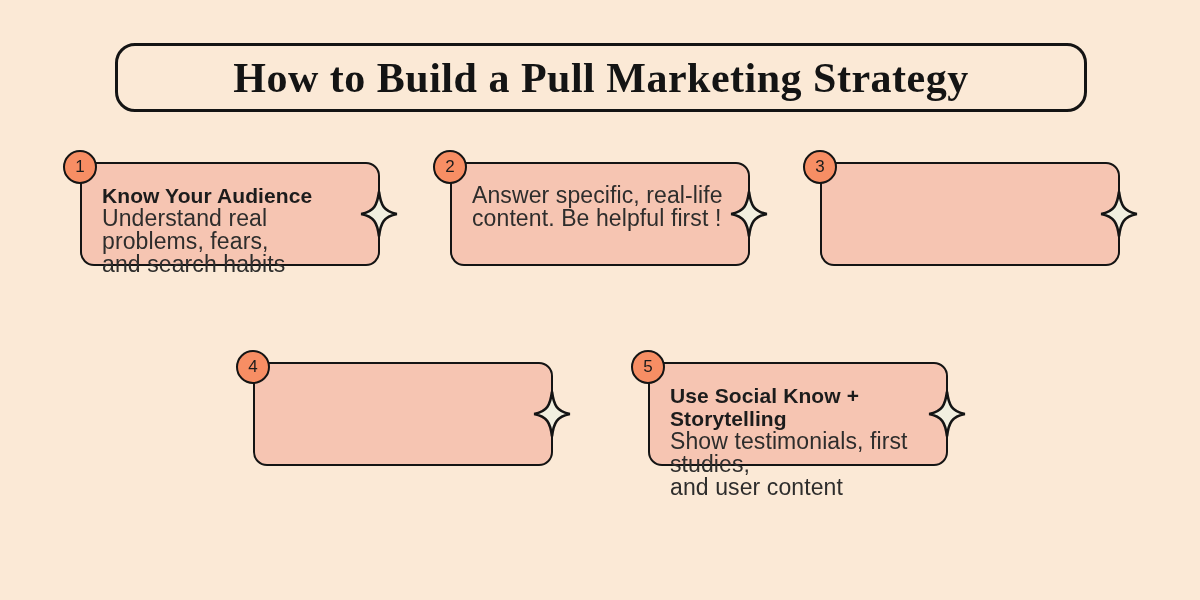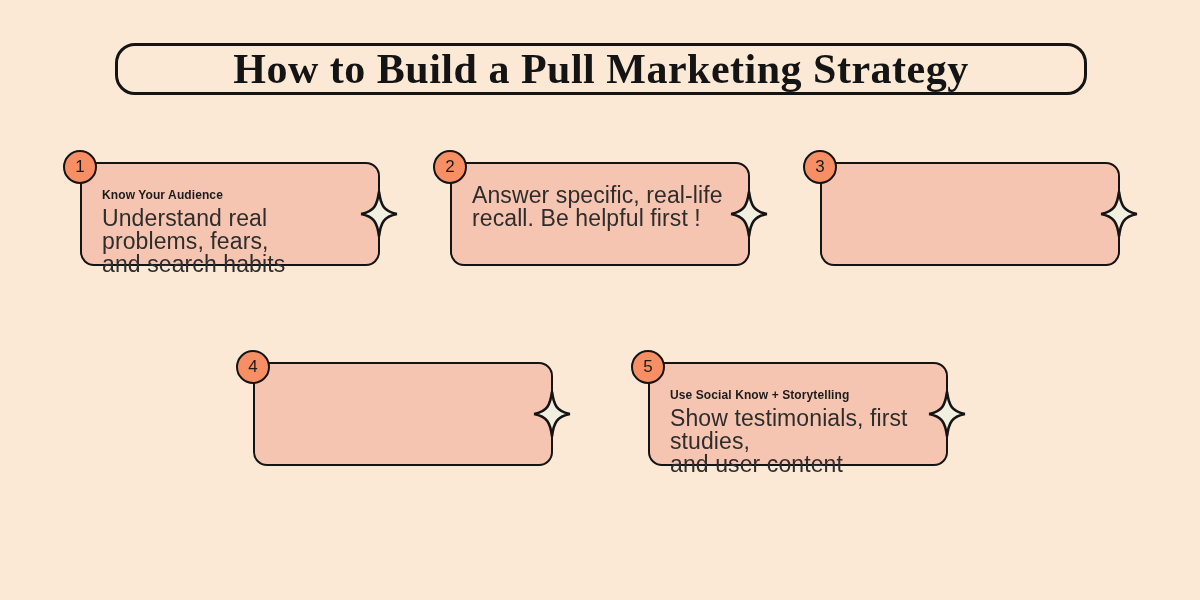--- a/index.html
+++ b/index.html
@@ -8,21 +8,21 @@
     position: relative;
     background: #fbe9d6;
     font-family: "Liberation Sans", "DejaVu Sans", sans-serif;
     overflow: hidden;
   }
 
   
   .title-box {
     position: absolute;
     left: 115px; top: 43px;
-    width: 972px; height: 52px;
+    width: 972px; height: 69px;
     border: 3.5px solid #141414;
     border-radius: 20px;
     display: flex;
     align-items: center;
     justify-content: center;
   }
   .title-box h1 {
     font-family: "Liberation Serif", "DejaVu Serif", serif;
     font-weight: 600;
     font-size: 42px;
@@ -40,21 +40,21 @@
     border-radius: 14px;
     padding: 20px 20px 0 20px;
   }
   .card-1 { left: 80px;  top: 162px; }
   .card-2 { left: 450px; top: 162px; }
   .card-3 { left: 820px; top: 162px; }
   .card-4 { left: 253px; top: 362px; }
   .card-5 { left: 648px; top: 362px; }
 
   .card h2 {
-    font-size: 12px;
+    font-size: 21px;
     font-weight: bold;
     color: #1c1c1c;
     line-height: 23px;
     letter-spacing: 0.1px;
   }
   .card p {
     font-size: 23px;
     font-weight: normal;
     color: #2e2d2c;
     line-height: 23px;
@@ -107,21 +107,21 @@
       <path d="M17 0.5 C18.6 13 21.5 18.6 33.5 21 C21.5 23.4 18.6 29 17 41.5 C15.4 29 12.5 23.4 0.5 21 C12.5 18.6 15.4 13 17 0.5 Z" fill="#f1efe0" stroke="#141414" stroke-width="2.4" stroke-linejoin="miter"></path>
     </svg>
   </span>
 </div>
 
 <div class="card card-2">
   <div class="badge">
     <span>2</span>
   </div>
   <p>Answer specific, real-life
-recall. Be helpful first !</p>
+content. Be helpful first !</p>
   <span class="sparkle">
     <svg viewBox="0 0 34 42" xmlns="http://www.w3.org/2000/svg">
       <path d="M17 0.5 C18.6 13 21.5 18.6 33.5 21 C21.5 23.4 18.6 29 17 41.5 C15.4 29 12.5 23.4 0.5 21 C12.5 18.6 15.4 13 17 0.5 Z" fill="#f1efe0" stroke="#141414" stroke-width="2.4" stroke-linejoin="miter"></path>
     </svg>
   </span>
 </div>
 
 <div class="card card-3">
   <div class="badge">
     <span>3</span>

